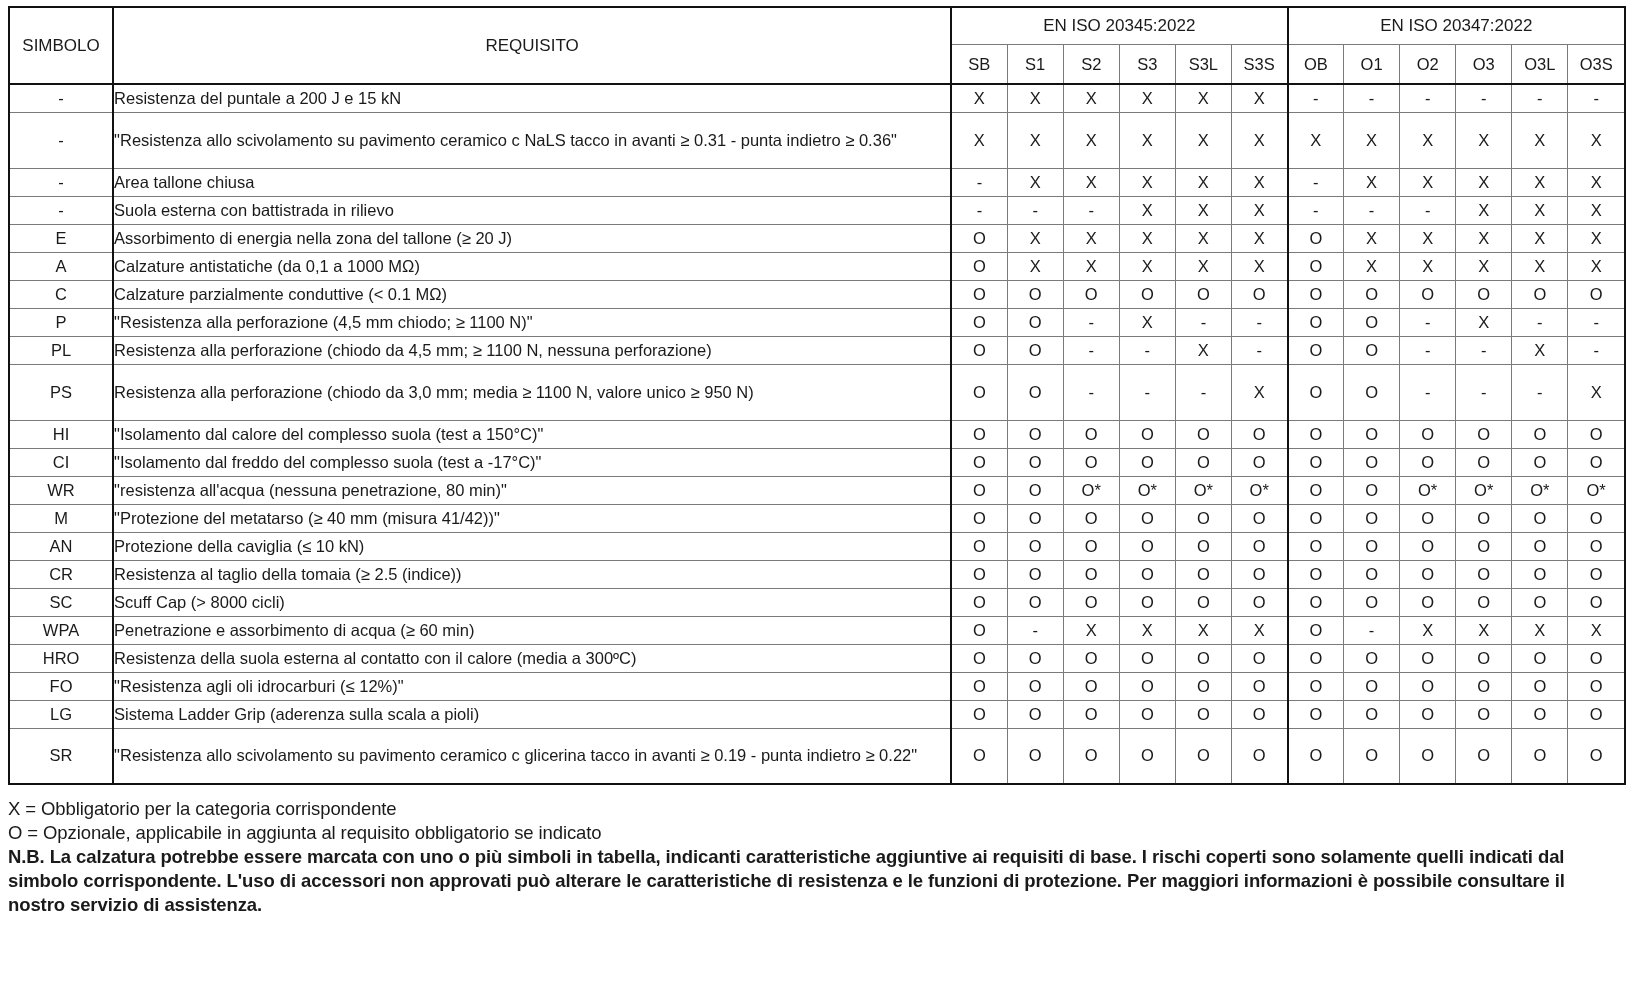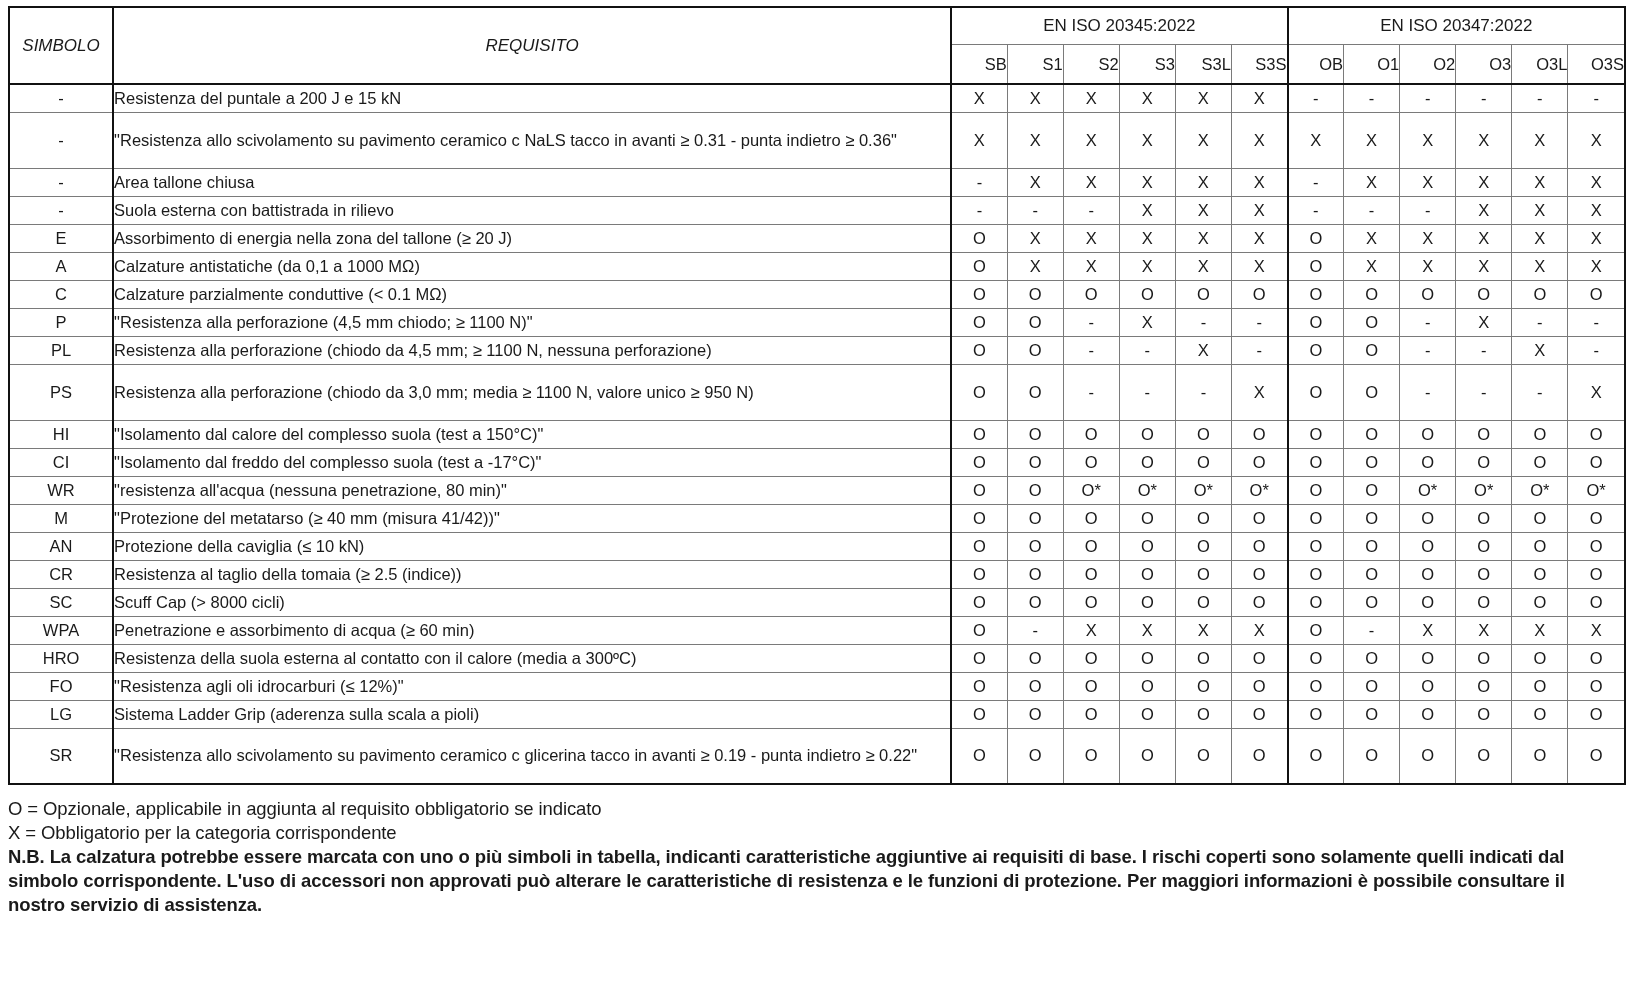--- a/index.html
+++ b/index.html
@@ -41,37 +41,36 @@
   table.spec {
     border: 2.5px solid #111;
   }
 
   .hdr-sym, .hdr-req {
     vertical-align: middle;
     text-align: center;
     font-size: 17px;
     height: 74px;
     border-bottom: 2.5px solid #111 !important;
-    font-style: italic;
   }
   .hdr-sym { border-right: 2.5px solid #111 !important; }
   .hdr-req { border-right: 2.5px solid #111 !important; border-radius: 12px; }
 
   .hdr-std {
     text-align: center;
     vertical-align: middle;
     height: 36px;
     font-size: 17px;
     border-bottom: 1px solid #7a7a7a !important;
   }
   .std-sep { border-left: 2.5px solid #111 !important; }
   .std-end { border-right: 2.5px solid #111 !important; }
 
   .hdr-cat {
-    text-align: right;
+    text-align: center;
     vertical-align: middle;
     height: 38px;
     font-size: 16.5px;
     border-bottom: 2.5px solid #111 !important;
   }
 
   td.sym {
     text-align: center;
     vertical-align: middle;
     font-size: 16.5px;
@@ -514,18 +513,18 @@
           <td class="val">O</td>
           <td class="val">O</td>
           <td class="val">O</td>
           <td class="val">O</td>
           <td class="val last">O</td>
         </tr>
       </tbody>
   </table>
 
   <div class="notes">
+    <p>X = Obbligatorio per la categoria corrispondente</p>
     <p>O = Opzionale, applicabile in aggiunta al requisito obbligatorio se indicato</p>
-    <p>X = Obbligatorio per la categoria corrispondente</p>
     <p class="nb">N.B. La calzatura potrebbe essere marcata con uno o più simboli in tabella, indicanti caratteristiche aggiuntive ai requisiti di base. I rischi coperti sono solamente quelli indicati dal simbolo corrispondente. L'uso di accessori non approvati può alterare le caratteristiche di resistenza e le funzioni di protezione. Per maggiori informazioni è possibile consultare il nostro servizio di assistenza.</p>
   </div>
 
 </div>
 
 </body></html>

